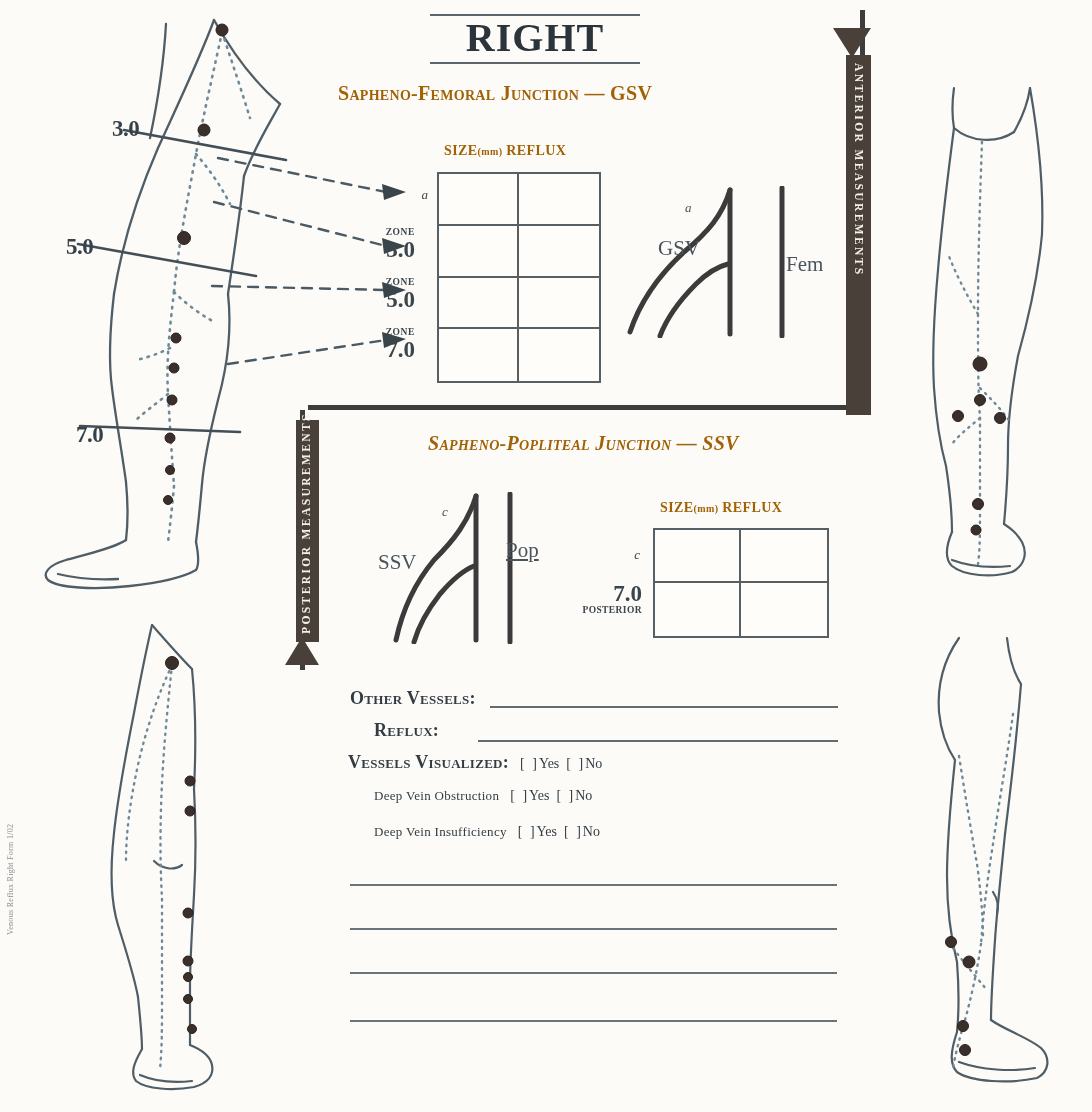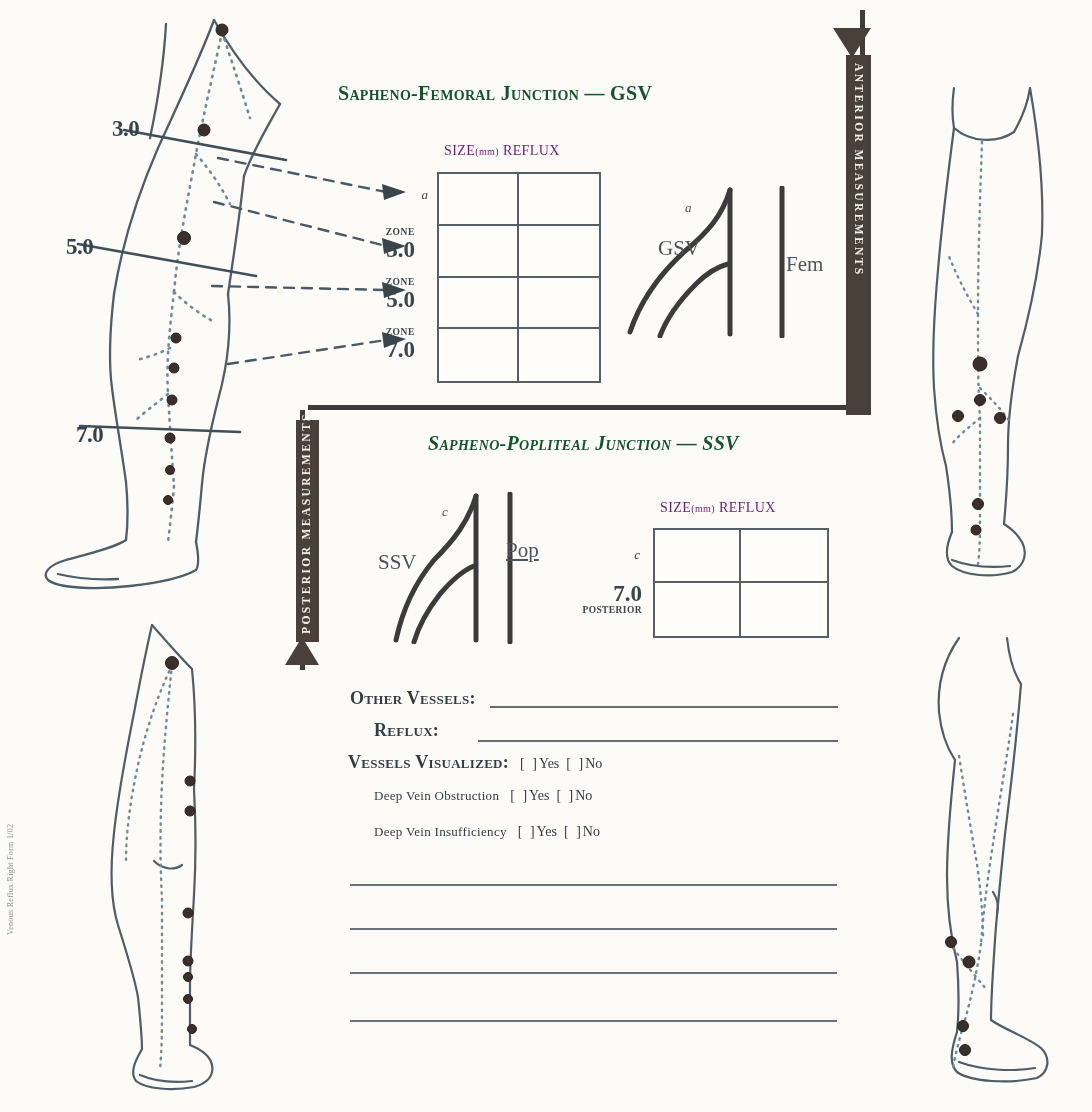--- a/index.html
+++ b/index.html
@@ -98,37 +98,37 @@
     color:#2b343b;
     border-top:2.5px solid #5d666c;
     border-bottom:2.5px solid #5d666c;
     padding:2px 0 4px 0;
     line-height:1.0;
   }
   .section-head{
     position:absolute;
     font-family:"Liberation Serif", serif;
     font-weight:bold;
-    color:#14532d;
+    color:#a16207;
     white-space:nowrap;
   }
   #gsv-head{
     left:338px;top:82px;font-size:20px;
     font-variant:small-caps;letter-spacing:0.3px;
   }
   #ssv-head{
     left:428px;top:432px;font-size:20px;
     font-variant:small-caps;letter-spacing:0.3px;font-style:italic;
   }
 
   
   .tbl-head{
     position:absolute;
     font-family:"Liberation Serif", serif;
-    font-weight:normal;font-size:14px;color:#701a75;
+    font-weight:bold;font-size:14px;color:#a16207;
     white-space:nowrap;letter-spacing:0.4px;
   }
   .tbl-head .mm{font-size:10px;}
   .grid{
     position:absolute;
     border:2.5px solid #565f63;
     display:grid;
     background:#fffdfa;
   }
   .grid .cell{
@@ -388,20 +388,21 @@
         <circle cx="26" cy="304" r="5.5"></circle>
         <circle cx="44" cy="324" r="6"></circle>
         <circle cx="38" cy="388" r="5.5"></circle>
         <circle cx="40" cy="412" r="5.5"></circle>
       </g>
     </svg>
   </div>
 
   <div id="gsv-panel"></div>
 
+  <div id="title-right">RIGHT</div>
 
   <div class="section-head" id="gsv-head">Sapheno-Femoral Junction — GSV</div>
 
   <div class="tbl-head" style="left:444px;top:143px;">
     <span>SIZE</span><span class="mm">(mm)</span>&nbsp;<span>REFLUX</span>
   </div>
 
   <div class="grid" id="gsv-grid">
     <div class="cell"></div>
     <div class="cell lastcol"></div>

